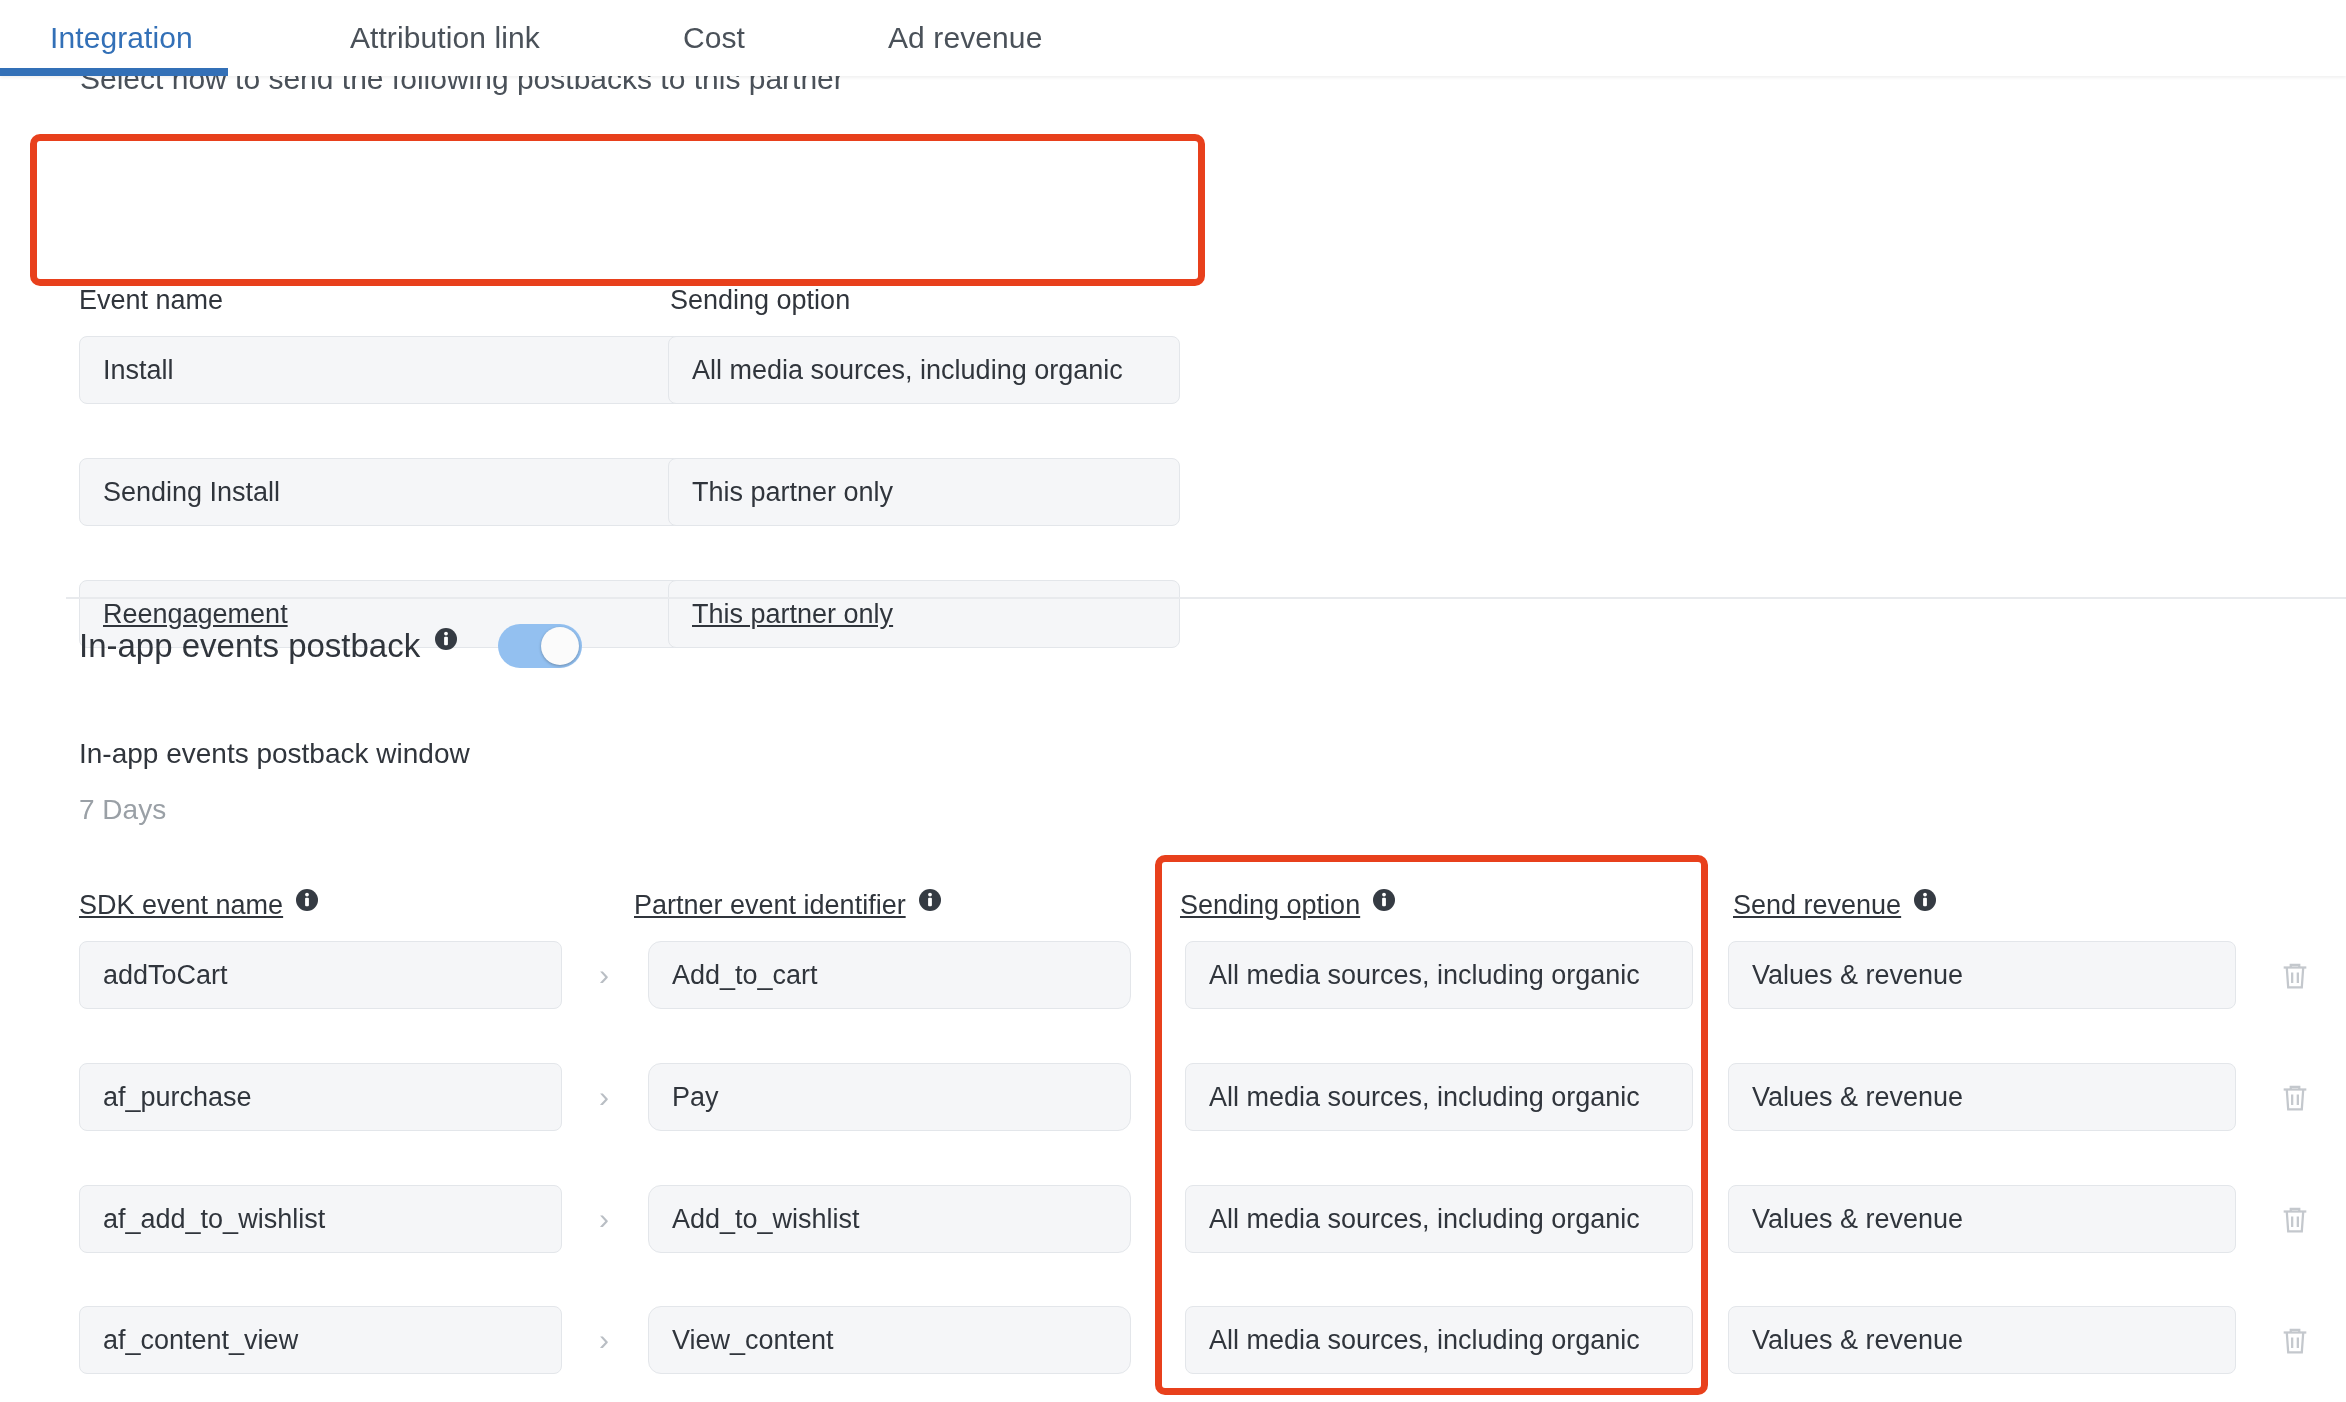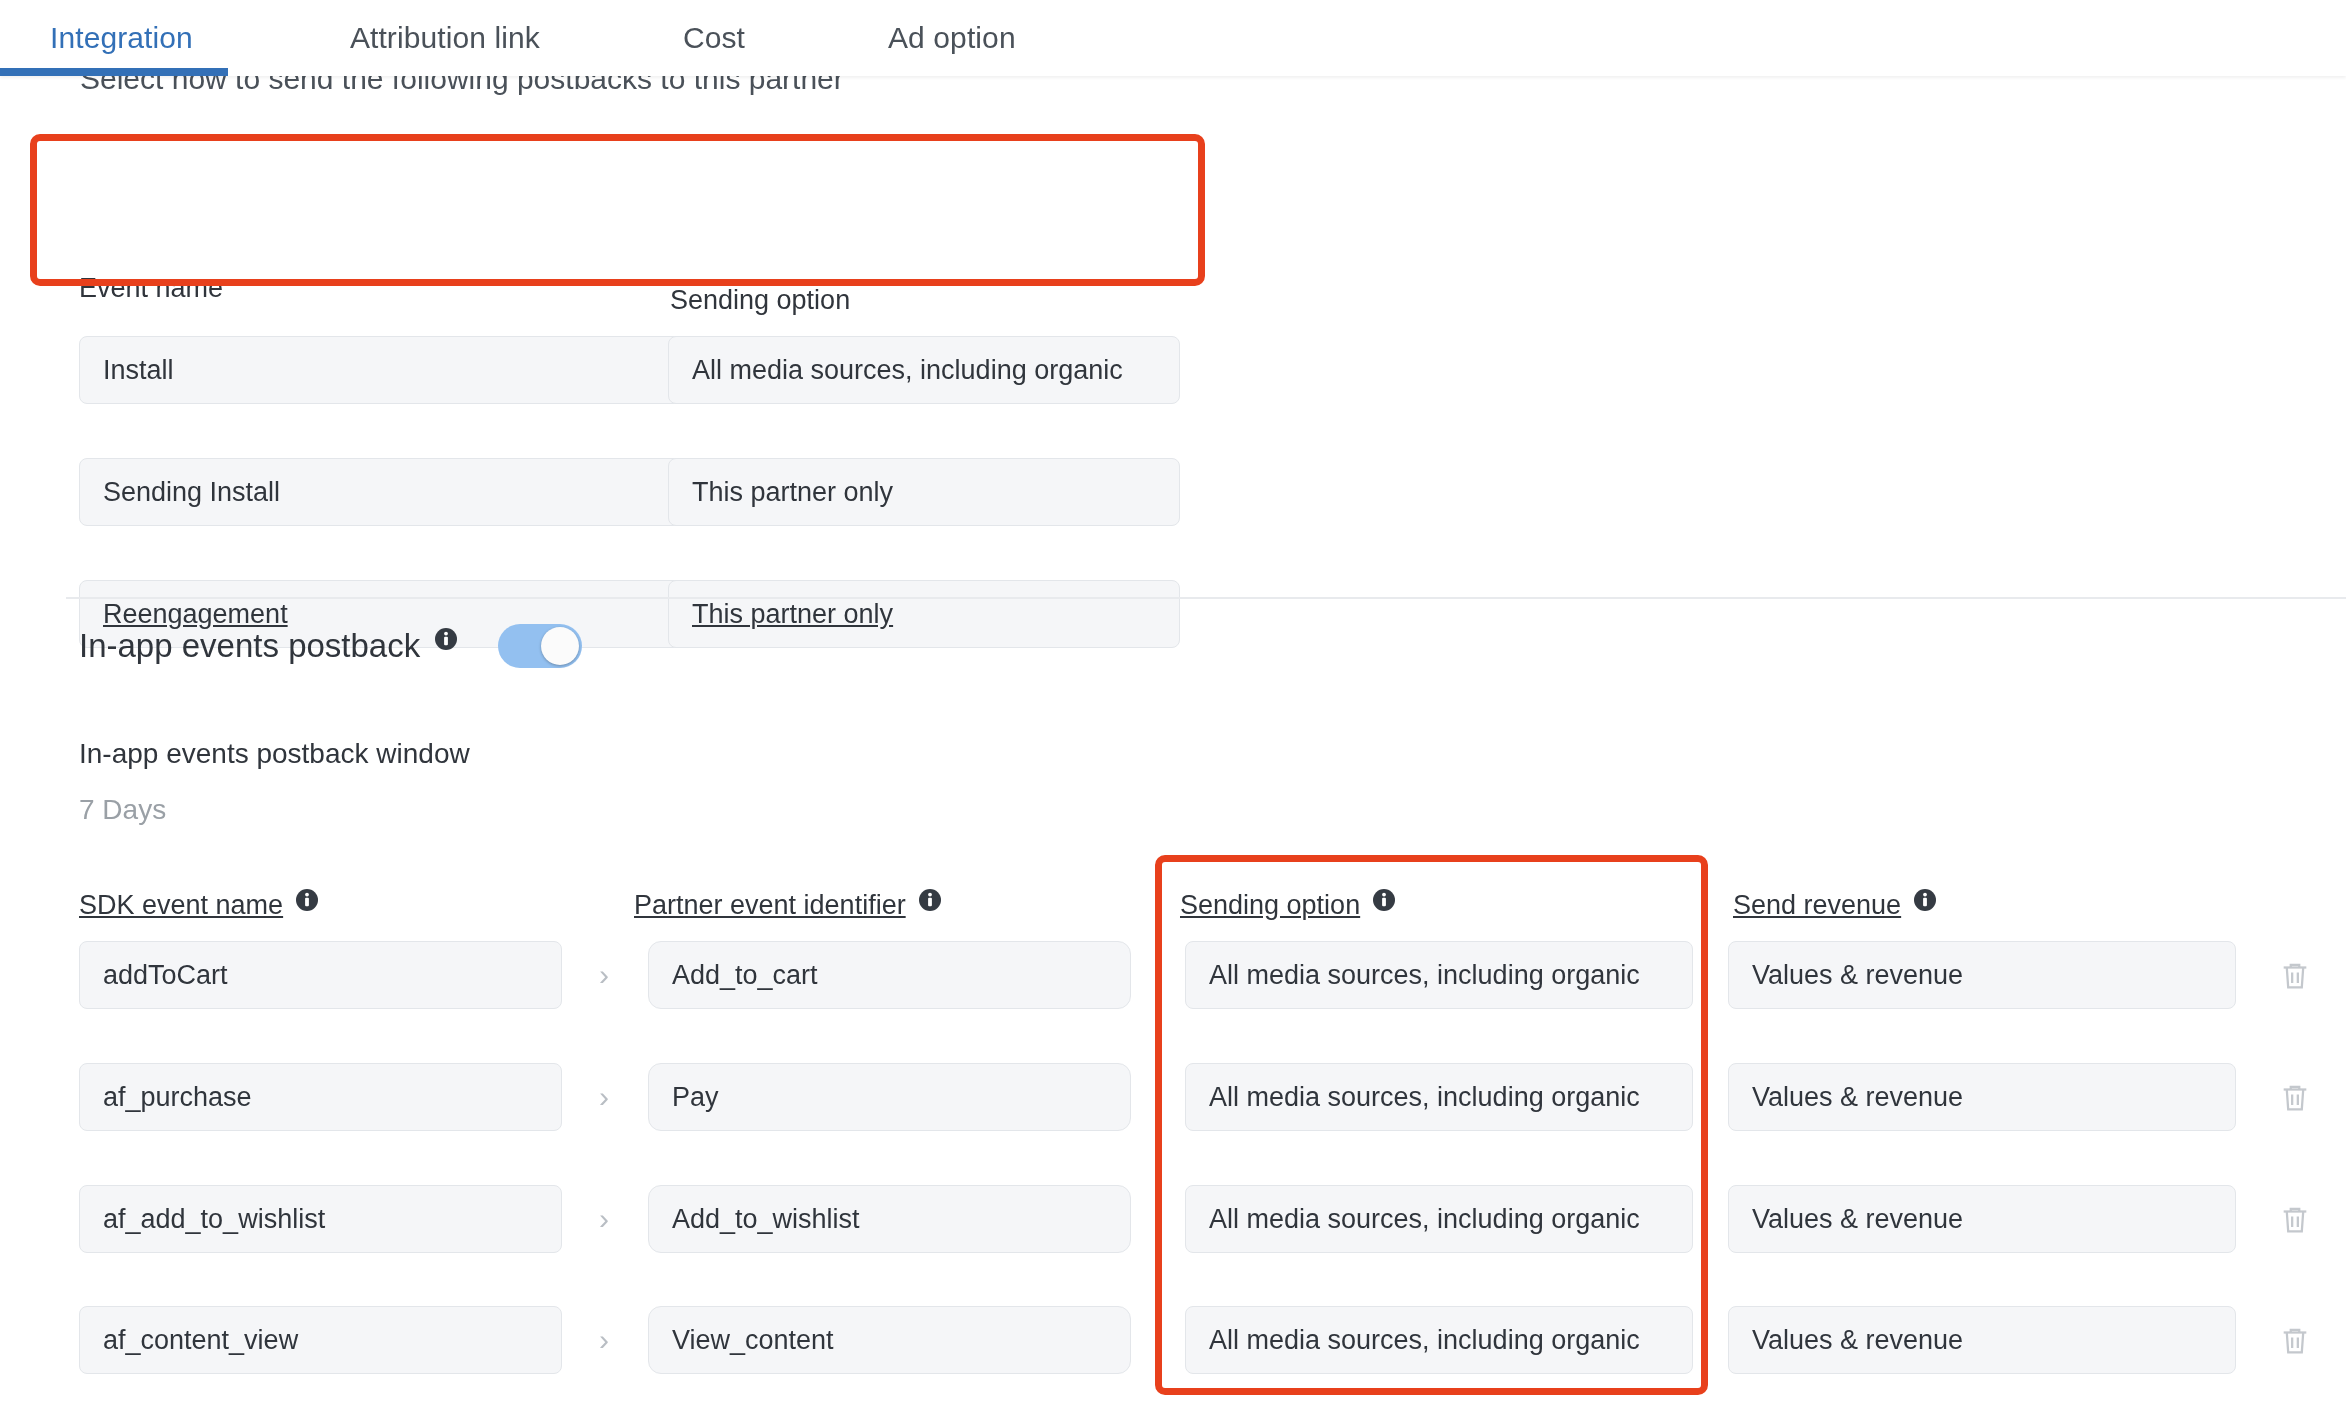--- a/index.html
+++ b/index.html
@@ -78,21 +78,21 @@
     top: 140px;
     left: 0;
     width: 2346px;
   }
   .col-head {
     font-size: 27px;
     color: #30353c;
     position: absolute;
     white-space: nowrap;
   }
-  .head-event  { left: 79px;  top: 133px; }
+  .head-event  { left: 79px;  top: 145px; }
   .head-send   { left: 670px; top: 145px; }
 
   .field {
     position: absolute;
     background: #f5f6f8;
     border: 1px solid #e3e6ea;
     border-radius: 8px;
     box-sizing: border-box;
     display: flex;
     align-items: center;
@@ -404,16 +404,16 @@
 
   <div class="hl-2"></div>
 
 </div>
 
 <div class="tabbar">
   <div class="tabs">
     <div class="tab t-integration active">Integration</div>
     <div class="tab t-attr">Attribution link</div>
     <div class="tab t-cost">Cost</div>
-    <div class="tab t-adrev">Ad option</div>
+    <div class="tab t-adrev">Ad revenue</div>
   </div>
   <div class="tab-underline"></div>
 </div>
 
 </body></html>

